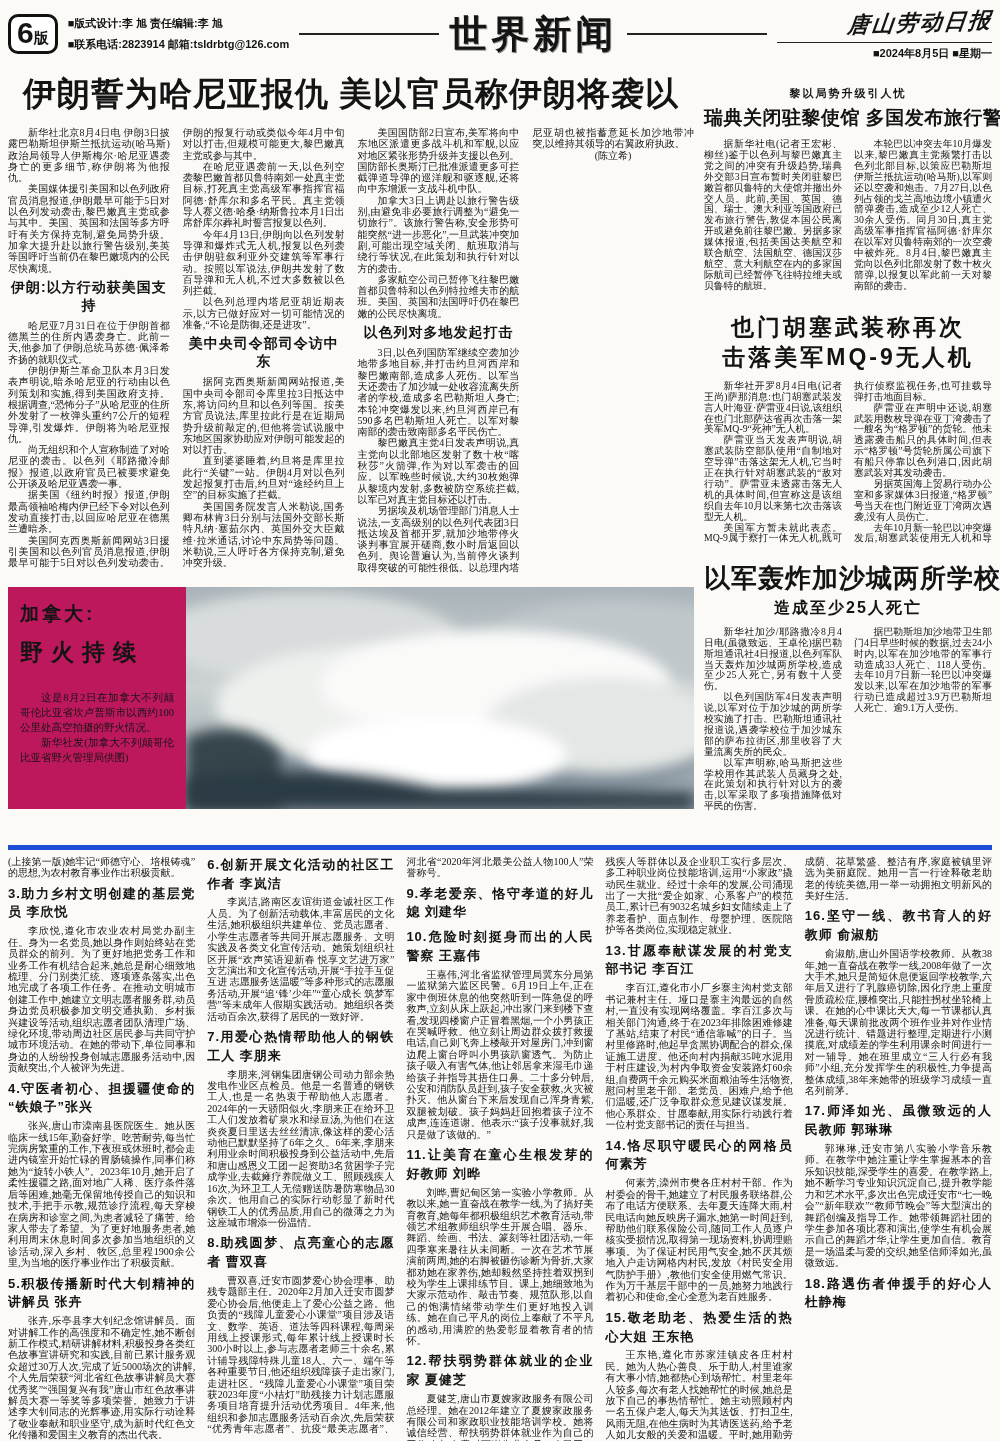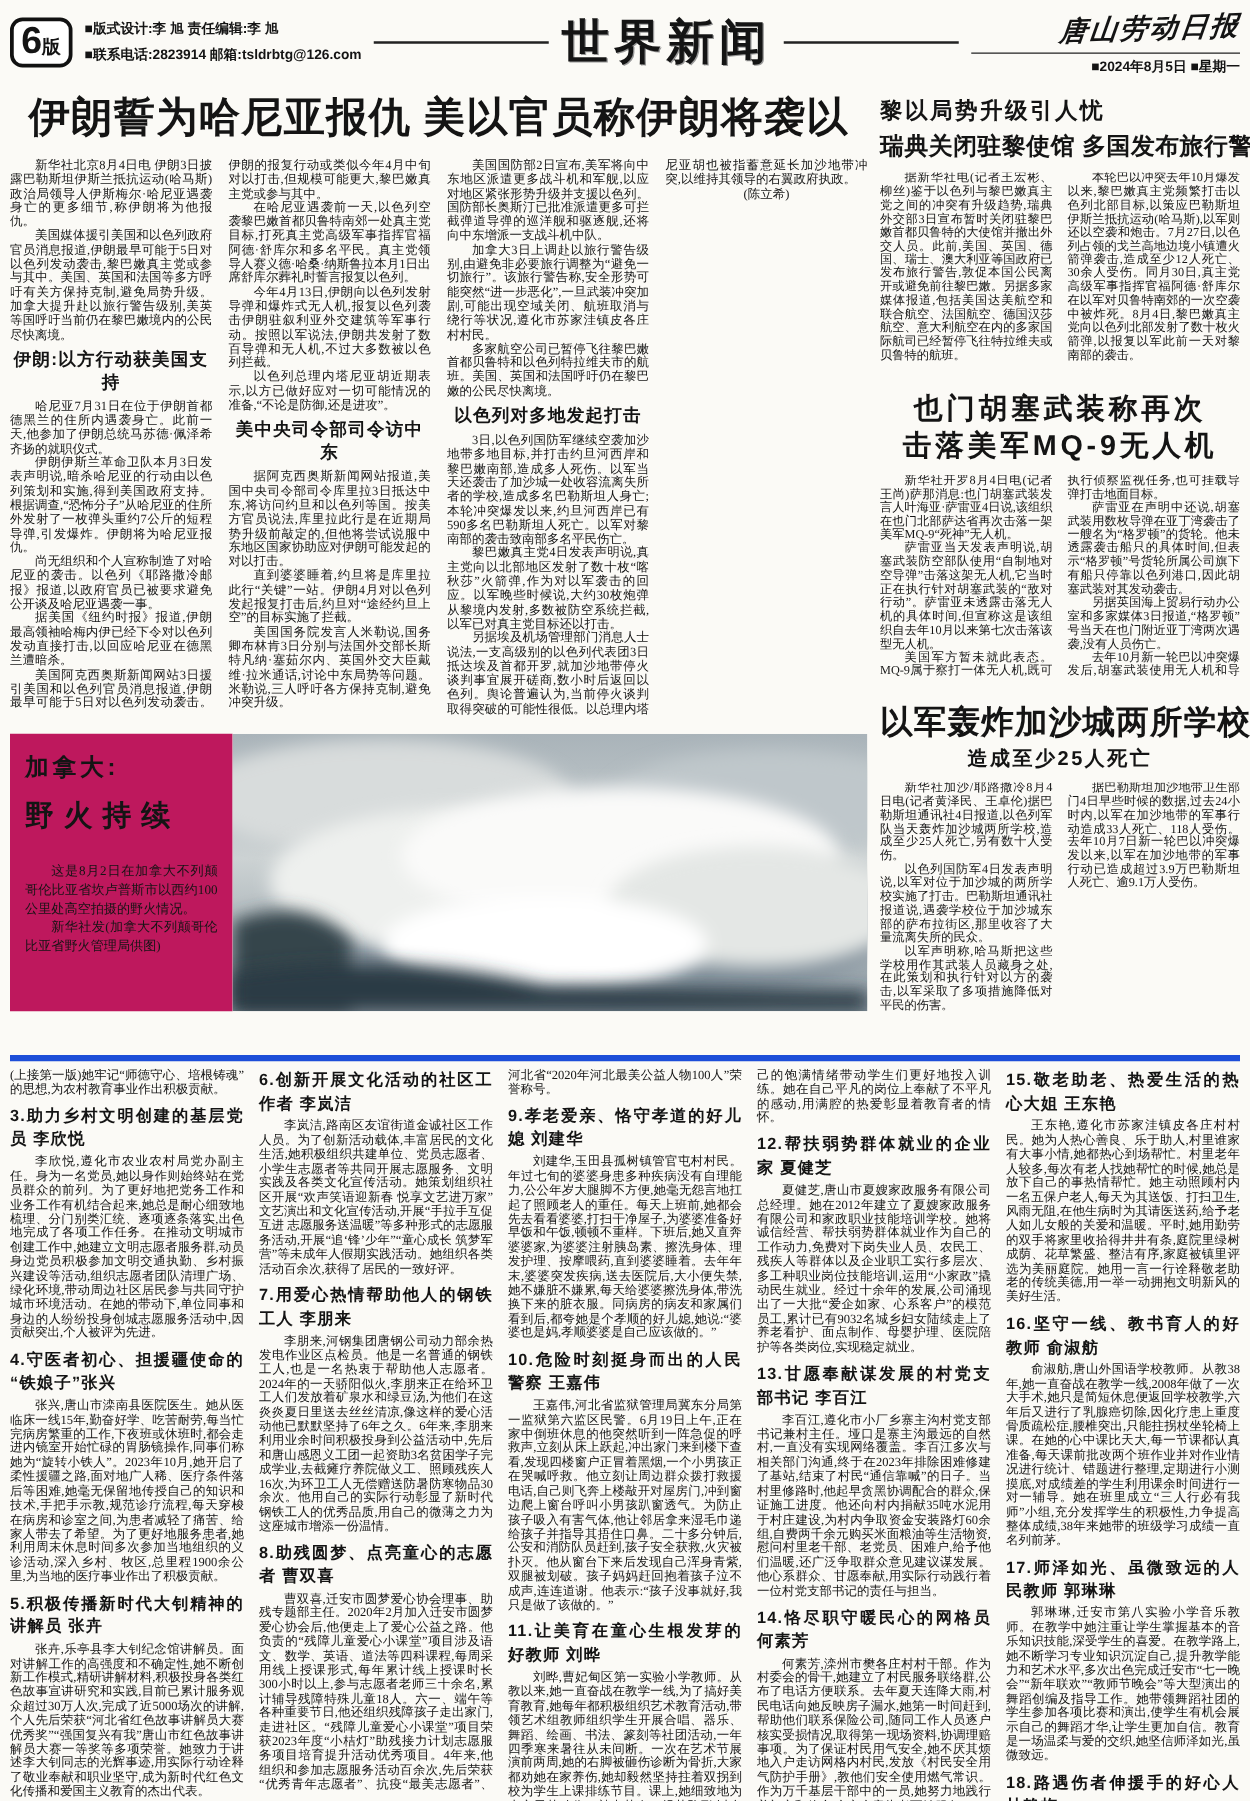--- a/index.html
+++ b/index.html
@@ -35,21 +35,21 @@
   
   .photo-feature{display:flex;margin-top:8px;height:222px;}
   .photo-caption-panel{width:178px;flex:none;background:#be185d;padding:12px 12px 8px;box-sizing:border-box;}
   .photo-region{font-family:"Liberation Sans",sans-serif;font-weight:900;font-size:19px;letter-spacing:3px;margin:2px 0 10px;}
   .photo-title{font-family:"Liberation Sans",sans-serif;font-weight:900;font-size:23px;letter-spacing:8px;margin:0 0 22px;}
   .photo-caption-panel .bp{font-size:10.5px;line-height:15px;}
   .photo-img{flex:1;position:relative;overflow:hidden;}
   .photo-img svg{display:block;width:100%;height:100%;}
   
   .r-article{margin-bottom:12px;}
-  .kicker{font-family:"Liberation Sans",sans-serif;font-weight:900;font-size:18px;text-align:left;letter-spacing:2px;margin:8px 0 4px;}
+  .kicker{font-family:"Liberation Sans",sans-serif;font-weight:900;font-size:11px;text-align:center;letter-spacing:2px;margin:18px 0 4px;}
   .r-headline{font-family:"Liberation Sans",sans-serif;font-weight:900;font-size:19px;text-align:center;
               letter-spacing:0.5px;margin:0 0 8px;white-space:nowrap;}
   .r-headline2{font-family:"Liberation Sans",sans-serif;font-weight:900;font-size:23px;text-align:center;
                letter-spacing:3px;line-height:1.3;margin:0;}
   .r-headline3{font-family:"Liberation Sans",sans-serif;font-weight:900;font-size:26px;text-align:center;
                letter-spacing:1px;margin:0 0 2px;white-space:nowrap;}
   .r-subhead{font-family:"Liberation Sans",sans-serif;font-weight:700;font-size:16px;text-align:center;
              letter-spacing:2px;margin:0 0 8px;}
   .r-body{column-count:2;column-gap:12px;column-fill:auto;overflow:hidden;}
   .r-body .bp{font-size:9.8px;line-height:10.9px;}
@@ -101,21 +101,21 @@
           <p class="bp">据美国《纽约时报》报道,伊朗最高领袖哈梅内伊已经下令对以色列发动直接打击,以回应哈尼亚在德黑兰遭暗杀。</p>
           <p class="bp">美国阿克西奥斯新闻网站3日援引美国和以色列官员消息报道,伊朗最早可能于5日对以色列发动袭击。伊朗的报复行动或类似今年4月中旬对以打击,但规模可能更大,黎巴嫩真主党或参与其中。</p>
           <p class="bp">在哈尼亚遇袭前一天,以色列空袭黎巴嫩首都贝鲁特南郊一处真主党目标,打死真主党高级军事指挥官福阿德·舒库尔和多名平民。真主党领导人赛义德·哈桑·纳斯鲁拉本月1日出席舒库尔葬礼时誓言报复以色列。</p>
           <p class="bp">今年4月13日,伊朗向以色列发射导弹和爆炸式无人机,报复以色列袭击伊朗驻叙利亚外交建筑等军事行动。按照以军说法,伊朗共发射了数百导弹和无人机,不过大多数被以色列拦截。</p>
           <p class="bp">以色列总理内塔尼亚胡近期表示,以方已做好应对一切可能情况的准备,“不论是防御,还是进攻”。</p>
           <h3 class="subhd">美中央司令部司令访中东</h3>
           <p class="bp">据阿克西奥斯新闻网站报道,美国中央司令部司令库里拉3日抵达中东,将访问约旦和以色列等国。按美方官员说法,库里拉此行是在近期局势升级前敲定的,但他将尝试说服中东地区国家协助应对伊朗可能发起的对以打击。</p>
           <p class="bp">直到婆婆睡着,约旦将是库里拉此行“关键”一站。伊朗4月对以色列发起报复打击后,约旦对“途经约旦上空”的目标实施了拦截。</p>
           <p class="bp">美国国务院发言人米勒说,国务卿布林肯3日分别与法国外交部长斯特凡纳·塞茹尔内、英国外交大臣戴维·拉米通话,讨论中东局势等问题。米勒说,三人呼吁各方保持克制,避免冲突升级。</p>
           <p class="bp">美国国防部2日宣布,美军将向中东地区派遣更多战斗机和军舰,以应对地区紧张形势升级并支援以色列。国防部长奥斯汀已批准派遣更多可拦截弹道导弹的巡洋舰和驱逐舰,还将向中东增派一支战斗机中队。</p>
-          <p class="bp">加拿大3日上调赴以旅行警告级别,由避免非必要旅行调整为“避免一切旅行”。该旅行警告称,安全形势可能突然“进一步恶化”,一旦武装冲突加剧,可能出现空域关闭、航班取消与绕行等状况,遵化市苏家洼镇皮各庄村村民。</p>
+          <p class="bp">加拿大3日上调赴以旅行警告级别,由避免非必要旅行调整为“避免一切旅行”。该旅行警告称,安全形势可能突然“进一步恶化”,一旦武装冲突加剧,可能出现空域关闭、航班取消与绕行等状况,在此策划和执行针对以方的袭击。</p>
           <p class="bp">多家航空公司已暂停飞往黎巴嫩首都贝鲁特和以色列特拉维夫市的航班。美国、英国和法国呼吁仍在黎巴嫩的公民尽快离境。</p>
           <h3 class="subhd">以色列对多地发起打击</h3>
           <p class="bp">3日,以色列国防军继续空袭加沙地带多地目标,并打击约旦河西岸和黎巴嫩南部,造成多人死伤。以军当天还袭击了加沙城一处收容流离失所者的学校,造成多名巴勒斯坦人身亡;本轮冲突爆发以来,约旦河西岸已有590多名巴勒斯坦人死亡。以军对黎南部的袭击致南部多名平民伤亡。</p>
           <p class="bp">黎巴嫩真主党4日发表声明说,真主党向以北部地区发射了数十枚“喀秋莎”火箭弹,作为对以军袭击的回应。以军晚些时候说,大约30枚炮弹从黎境内发射,多数被防空系统拦截,以军已对真主党目标还以打击。</p>
           <p class="bp">另据埃及机场管理部门消息人士说法,一支高级别的以色列代表团3日抵达埃及首都开罗,就加沙地带停火谈判事宜展开磋商,数小时后返回以色列。舆论普遍认为,当前停火谈判取得突破的可能性很低。以总理内塔尼亚胡也被指蓄意延长加沙地带冲突,以维持其领导的右翼政府执政。</p>
           <p class="bp byline">(陈立希)</p>
         </div>
 
       <div class="photo-feature">
         <div class="photo-caption-panel">
@@ -172,21 +172,21 @@
             <p class="bp">萨雷亚在声明中还说,胡塞武装用数枚导弹在亚丁湾袭击了一艘名为“格罗顿”的货轮。他未透露袭击船只的具体时间,但表示“格罗顿”号货轮所属公司旗下有船只停靠以色列港口,因此胡塞武装对其发动袭击。</p>
             <p class="bp">另据英国海上贸易行动办公室和多家媒体3日报道,“格罗顿”号当天在也门附近亚丁湾两次遇袭,没有人员伤亡。</p>
             <p class="bp">去年10月新一轮巴以冲突爆发后,胡塞武装使用无人机和导弹袭击红海和亚丁湾水域目标,要求以色列停止在巴勒斯坦加沙地带的军事行动。今年1月12日以来,美国和英国多次对胡塞武装目标发动空袭,造成人员伤亡。一些国家谴责美英两国的行动,认为这是对也门主权的侵犯,会加剧地区紧张局势。</p>
           </div>
       </div>
 
       <div class="r-article">
         <h2 class="r-headline3">以军轰炸加沙城两所学校</h2>
         <div class="r-subhead">造成至少25人死亡</div>
         <div class="r-body r-body-3">
-            <p class="bp">新华社加沙/耶路撒冷8月4日电(记者黄泽民、王卓伦)据巴勒斯坦通讯社4日报道,以色列军队当天轰炸加沙城两所学校,造成至少25人死亡,另有数十人受伤。</p>
+            <p class="bp">新华社加沙/耶路撒冷8月4日电(虽微致远、王卓伦)据巴勒斯坦通讯社4日报道,以色列军队当天轰炸加沙城两所学校,造成至少25人死亡,另有数十人受伤。</p>
             <p class="bp">以色列国防军4日发表声明说,以军对位于加沙城的两所学校实施了打击。巴勒斯坦通讯社报道说,遇袭学校位于加沙城东部的萨布拉街区,那里收容了大量流离失所的民众。</p>
             <p class="bp">以军声明称,哈马斯把这些学校用作其武装人员藏身之处,在此策划和执行针对以方的袭击,以军采取了多项措施降低对平民的伤害。</p>
             <p class="bp">据巴勒斯坦加沙地带卫生部门4日早些时候的数据,过去24小时内,以军在加沙地带的军事行动造成33人死亡、118人受伤。去年10月7日新一轮巴以冲突爆发以来,以军在加沙地带的军事行动已造成超过3.9万巴勒斯坦人死亡、逾9.1万人受伤。</p>
           </div>
       </div>
 
     </div>
   </div>
 
   <div class="bottom-section">
@@ -205,21 +205,20 @@
             <h4 class="item-title">6.创新开展文化活动的社区工作者 李岚洁</h4>
             <p class="bp">李岚洁,路南区友谊街道金诚社区工作人员。为了创新活动载体,丰富居民的文化生活,她积极组织共建单位、党员志愿者、小学生志愿者等共同开展志愿服务、文明实践及各类文化宣传活动。她策划组织社区开展“欢声笑语迎新春 悦享文艺进万家”文艺演出和文化宣传活动,开展“手拉手互促互进 志愿服务送温暖”等多种形式的志愿服务活动,开展“追‘锋’少年”“童心成长 筑梦军营”等未成年人假期实践活动。她组织各类活动百余次,获得了居民的一致好评。</p>
           </div><div>
             <h4 class="item-title">7.用爱心热情帮助他人的钢铁工人 李朋来</h4>
             <p class="bp">李朋来,河钢集团唐钢公司动力部余热发电作业区点检员。他是一名普通的钢铁工人,也是一名热衷于帮助他人志愿者。2024年的一天骄阳似火,李朋来正在给环卫工人们发放着矿泉水和绿豆汤,为他们在这炎炎夏日里送去丝丝清凉,像这样的爱心活动他已默默坚持了6年之久。6年来,李朋来利用业余时间积极投身到公益活动中,先后和唐山感恩义工团一起资助3名贫困学子完成学业,去截瘫疗养院做义工、照顾残疾人16次,为环卫工人无偿赠送防暑防寒物品30余次。他用自己的实际行动彰显了新时代钢铁工人的优秀品质,用自己的微薄之力为这座城市增添一份温情。</p>
           </div><div>
             <h4 class="item-title">8.助残圆梦、点亮童心的志愿者 曹双喜</h4>
             <p class="bp">曹双喜,迁安市圆梦爱心协会理事、助残专题部主任。2020年2月加入迁安市圆梦爱心协会后,他便走上了爱心公益之路。他负责的“残障儿童爱心小课堂”项目涉及语文、数学、英语、道法等四科课程,每周采用线上授课形式,每年累计线上授课时长300小时以上,参与志愿者老师三十余名,累计辅导残障特殊儿童18人。六一、端午等各种重要节日,他还组织残障孩子走出家门,走进社区。“残障儿童爱心小课堂”项目荣获2023年度“小桔灯”助残接力计划志愿服务项目培育提升活动优秀项目。4年来,他组织和参加志愿服务活动百余次,先后荣获“优秀青年志愿者”、抗疫“最美志愿者”、河北省“2020年河北最美公益人物100人”荣誉称号。</p>
           </div><div>
             <h4 class="item-title">9.孝老爱亲、恪守孝道的好儿媳 刘建华</h4>
-            <p class="bp">刘建华,玉田县孤树镇管官屯村村民。年过七旬的婆婆身患多种疾病没有自理能力,公公年岁大腿脚不方便,她毫无怨言地扛起了照顾老人的重任。每天上班前,她都会先去看看婆婆,打扫干净屋子,为婆婆准备好早饭和午饭,顿顿不重样。下班后,她又直奔婆婆家,为婆婆注射胰岛素、擦洗身体、理发护理、按摩喂药,直到婆婆睡着。去年年末,婆婆突发疾病,送去医院后,大小便失禁,她不嫌脏不嫌累,每天给婆婆擦洗身体,带洗换下来的脏衣服。同病房的病友和家属们看到后,都夸她是个孝顺的好儿媳,她说:“婆婆也是妈,孝顺婆婆是自己应该做的。”</p>
           </div><div>
             <h4 class="item-title">10.危险时刻挺身而出的人民警察 王嘉伟</h4>
             <p class="bp">王嘉伟,河北省监狱管理局冀东分局第一监狱第六监区民警。6月19日上午,正在家中倒班休息的他突然听到一阵急促的呼救声,立刻从床上跃起,冲出家门来到楼下查看,发现四楼窗户正冒着黑烟,一个小男孩正在哭喊呼救。他立刻让周边群众拨打救援电话,自己则飞奔上楼敲开对屋房门,冲到窗边爬上窗台呼叫小男孩趴窗透气。为防止孩子吸入有害气体,他让邻居拿来湿毛巾递给孩子并指导其捂住口鼻。二十多分钟后,公安和消防队员赶到,孩子安全获救,火灾被扑灭。他从窗台下来后发现自己浑身青紫,双腿被划破。孩子妈妈赶回抱着孩子泣不成声,连连道谢。他表示:“孩子没事就好,我只是做了该做的。”</p>
           </div><div>
             <h4 class="item-title">11.让美育在童心生根发芽的好教师 刘晔</h4>
             <p class="bp">刘晔,曹妃甸区第一实验小学教师。从教以来,她一直奋战在教学一线,为了搞好美育教育,她每年都积极组织艺术教育活动,带领艺术组教师组织学生开展合唱、器乐、舞蹈、绘画、书法、篆刻等社团活动,一年四季寒来暑往从未间断。一次在艺术节展演前两周,她的右脚被砸伤诊断为骨折,大家都劝她在家养伤,她却毅然坚持拄着双拐到校为学生上课排练节目。课上,她细致地为大家示范动作、敲击节奏、规范队形,以自己的饱满情绪带动学生们更好地投入训练。她在自己平凡的岗位上奉献了不平凡的感动,用满腔的热爱彰显着教育者的情怀。</p>
           </div><div>
             <h4 class="item-title">12.帮扶弱势群体就业的企业家 夏健芝</h4>
             <p class="bp">夏健芝,唐山市夏嫂家政服务有限公司总经理。她在2012年建立了夏嫂家政服务有限公司和家政职业技能培训学校。她将诚信经营、帮扶弱势群体就业作为自己的工作动力,免费对下岗失业人员、农民工、残疾人等群体以及企业职工实行多层次、多工种职业岗位技能培训,运用“小家政”撬动民生就业。经过十余年的发展,公司涌现出了一大批“爱企如家、心系客户”的模范员工,累计已有9032名城乡妇女陆续走上了养老看护、面点制作、母婴护理、医院陪护等各类岗位,实现稳定就业。</p>
           </div><div>

